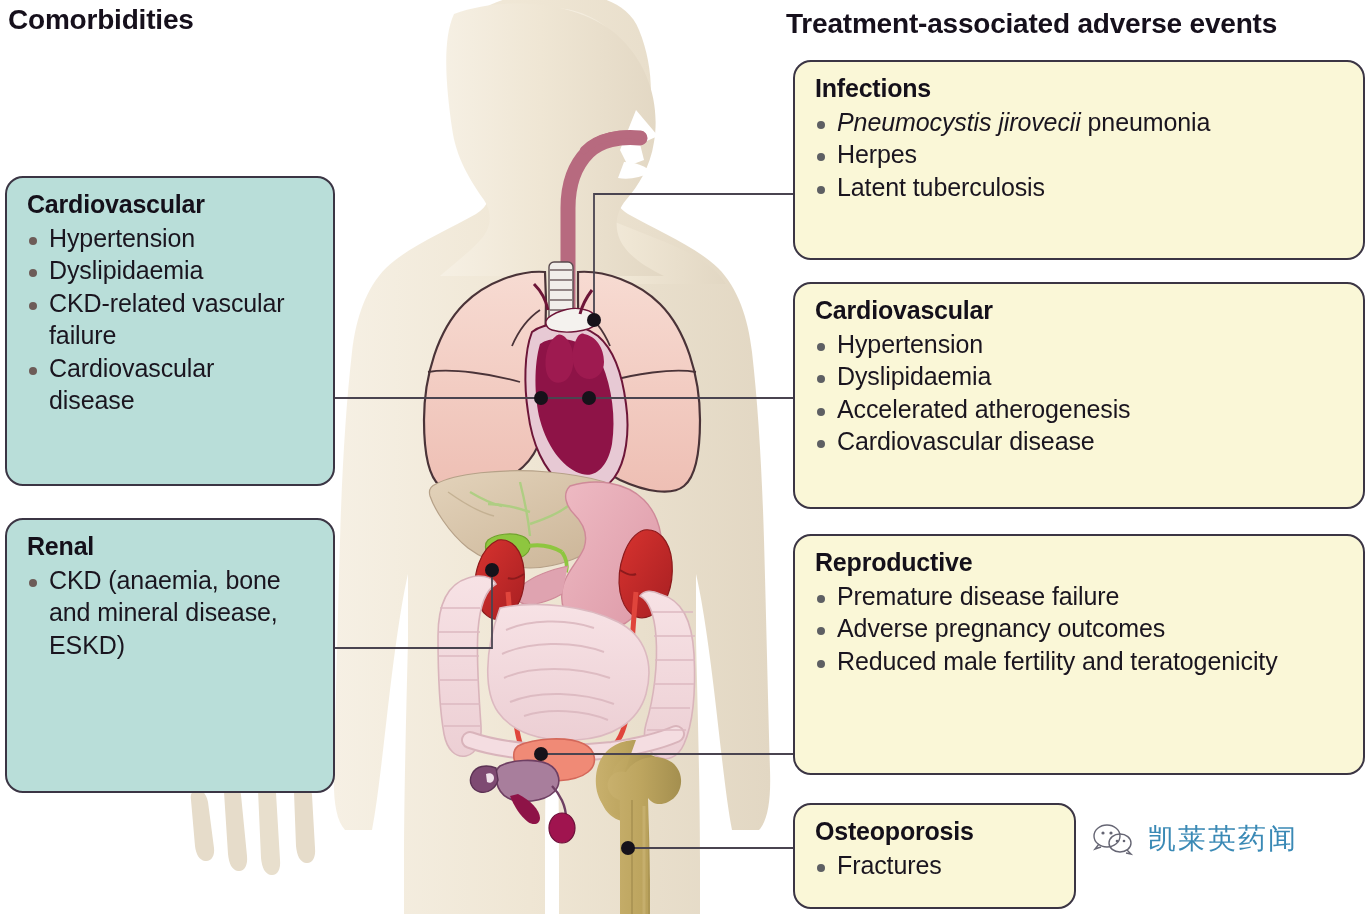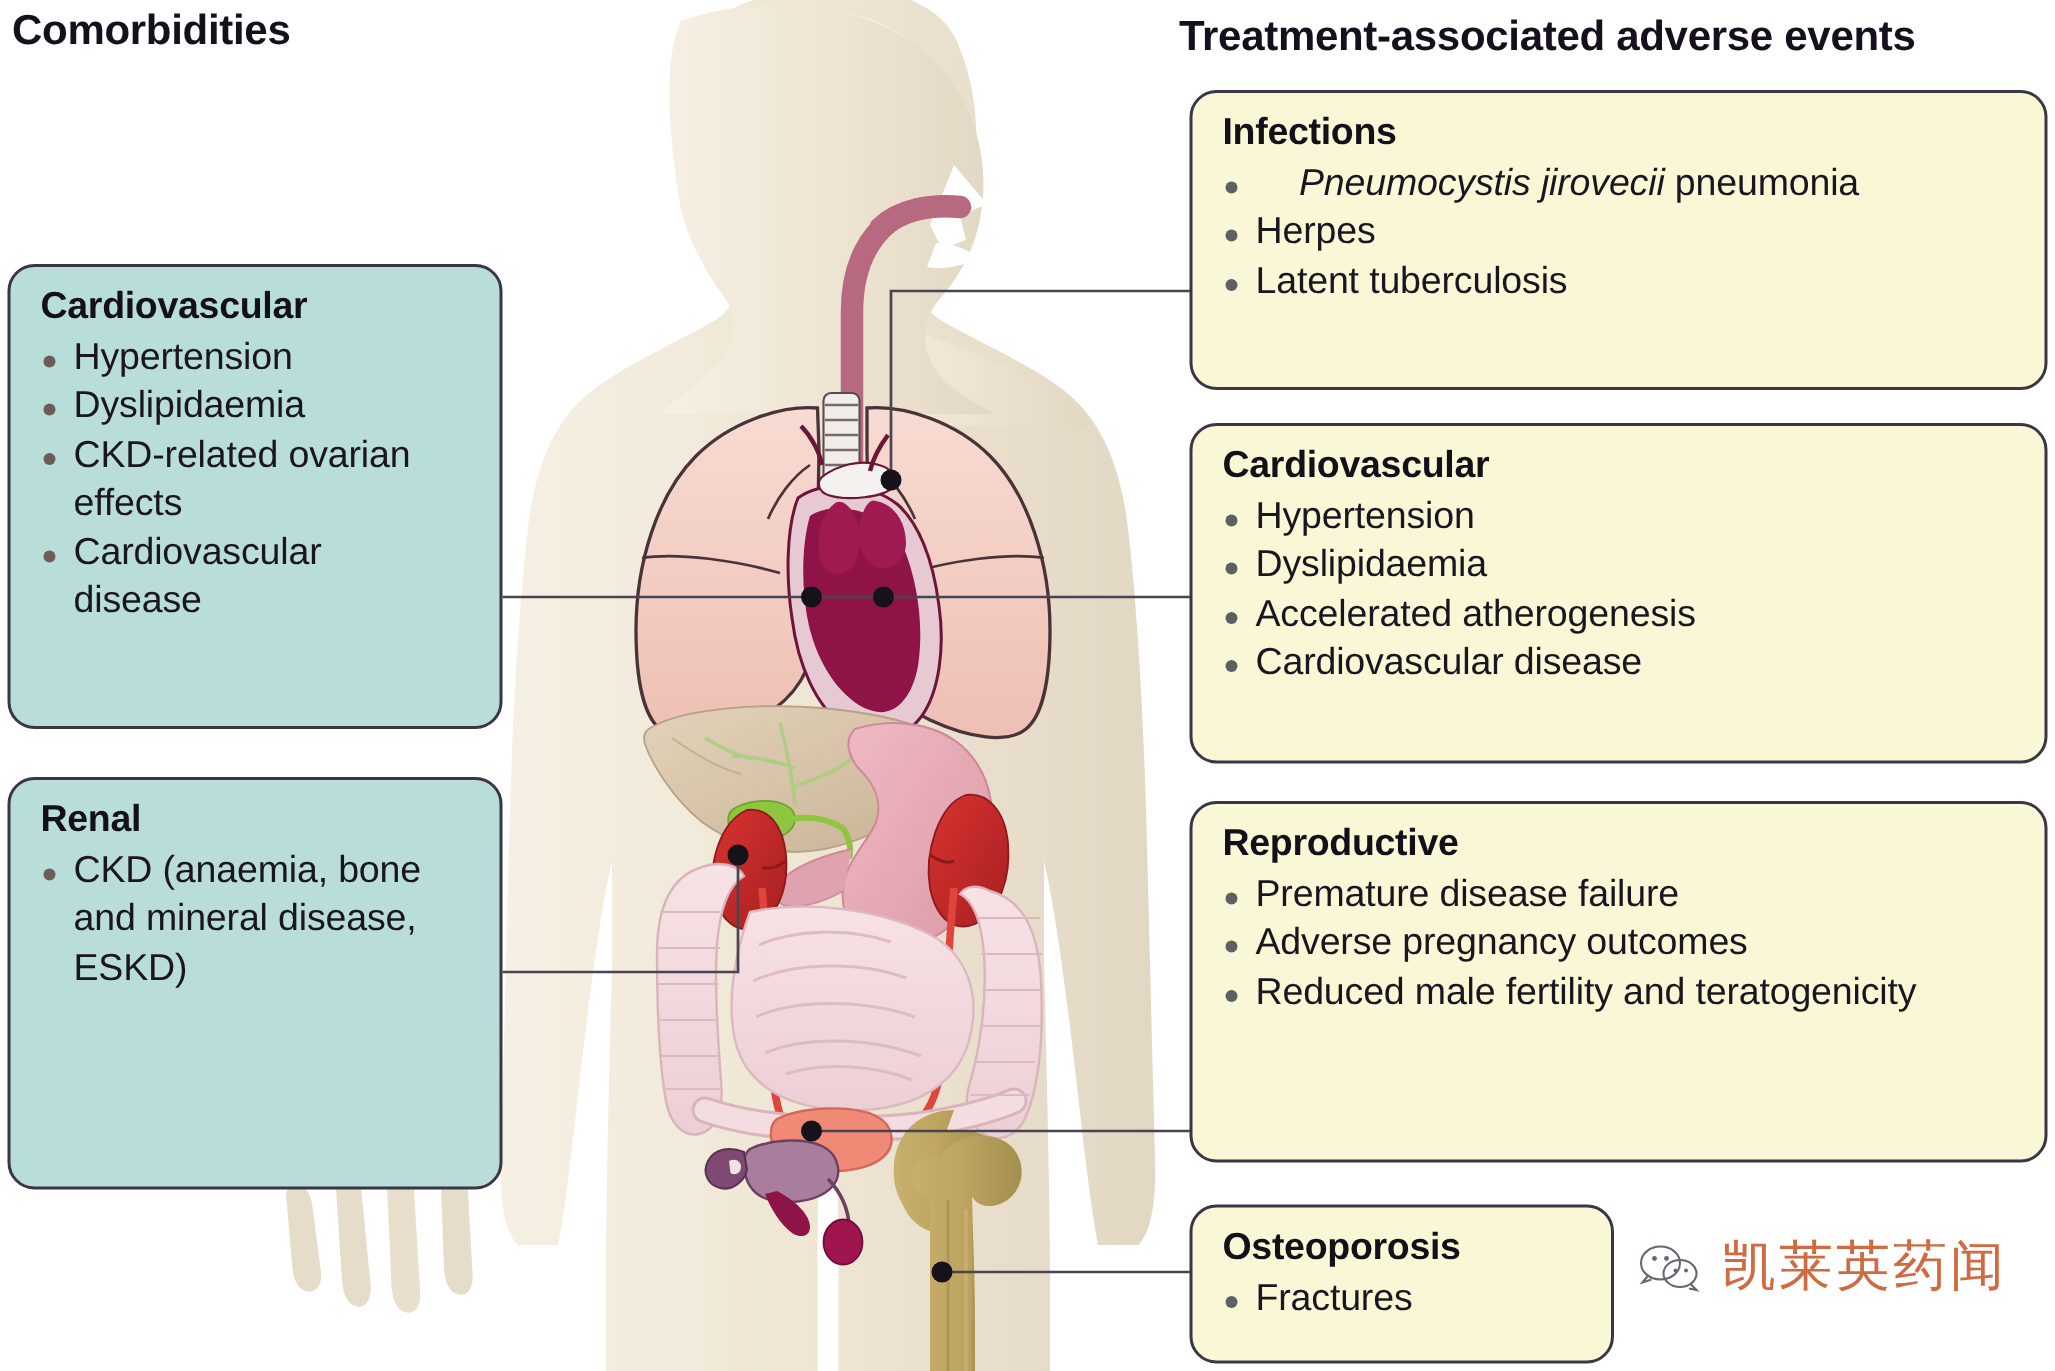--- a/index.html
+++ b/index.html
@@ -56,41 +56,41 @@
     color:#1a151f;
     letter-spacing:-0.1px;
   }
   .card li .dot{
     position:absolute;
     left:2px;top:0.60em;
     width:8px;height:8px;border-radius:50%;
   }
   .card.left li .dot{background:#6d5c58;}
   .card.right li .dot{background:#5d5f63;}
-  .card li i{font-style:italic;margin-left:29px;}
+  .card li i{font-style:italic;}
 
   
   #card-cv-left   {left:5px;  top:176px; width:330px; height:310px;}
   #card-renal     {left:5px;  top:518px; width:330px; height:275px;}
   #card-infections{left:793px;top:60px;  width:572px; height:200px;}
   #card-cv-right  {left:793px;top:282px; width:572px; height:227px;}
   #card-repro     {left:793px;top:534px; width:572px; height:241px;}
   #card-osteo     {left:793px;top:803px; width:283px; height:106px;}
 
   
   #body-svg{position:absolute;left:0;top:0;width:1370px;height:914px;}
 
   
   #watermark{
     position:absolute;left:1090px;top:820px;
     display:flex;align-items:center;gap:12px;
     opacity:.78;
   }
   #watermark .wm-text{
-    font-size:36px;color:#c2410c;letter-spacing:2px;
+    font-size:28px;color:#0369a1;letter-spacing:2px;
     font-family:"DejaVu Sans",sans-serif;
     white-space:nowrap;
   }
 </style>
 </head>
 <body>
 
 <div id="stage">
 
   <svg id="body-svg" viewBox="0 0 1370 914">
@@ -375,21 +375,21 @@
       <li>
         <span class="dot"></span>
         <span>Hypertension</span>
       </li>
       <li>
         <span class="dot"></span>
         <span>Dyslipidaemia</span>
       </li>
       <li>
         <span class="dot"></span>
-        <span>CKD-related ovarian effects</span>
+        <span>CKD-related vascular failure</span>
       </li>
       <li>
         <span class="dot"></span>
         <span>Cardiovascular disease</span>
       </li>
     </ul>
   </div>
 
   <div class="card left" id="card-renal">
     <h3>Renal</h3>

